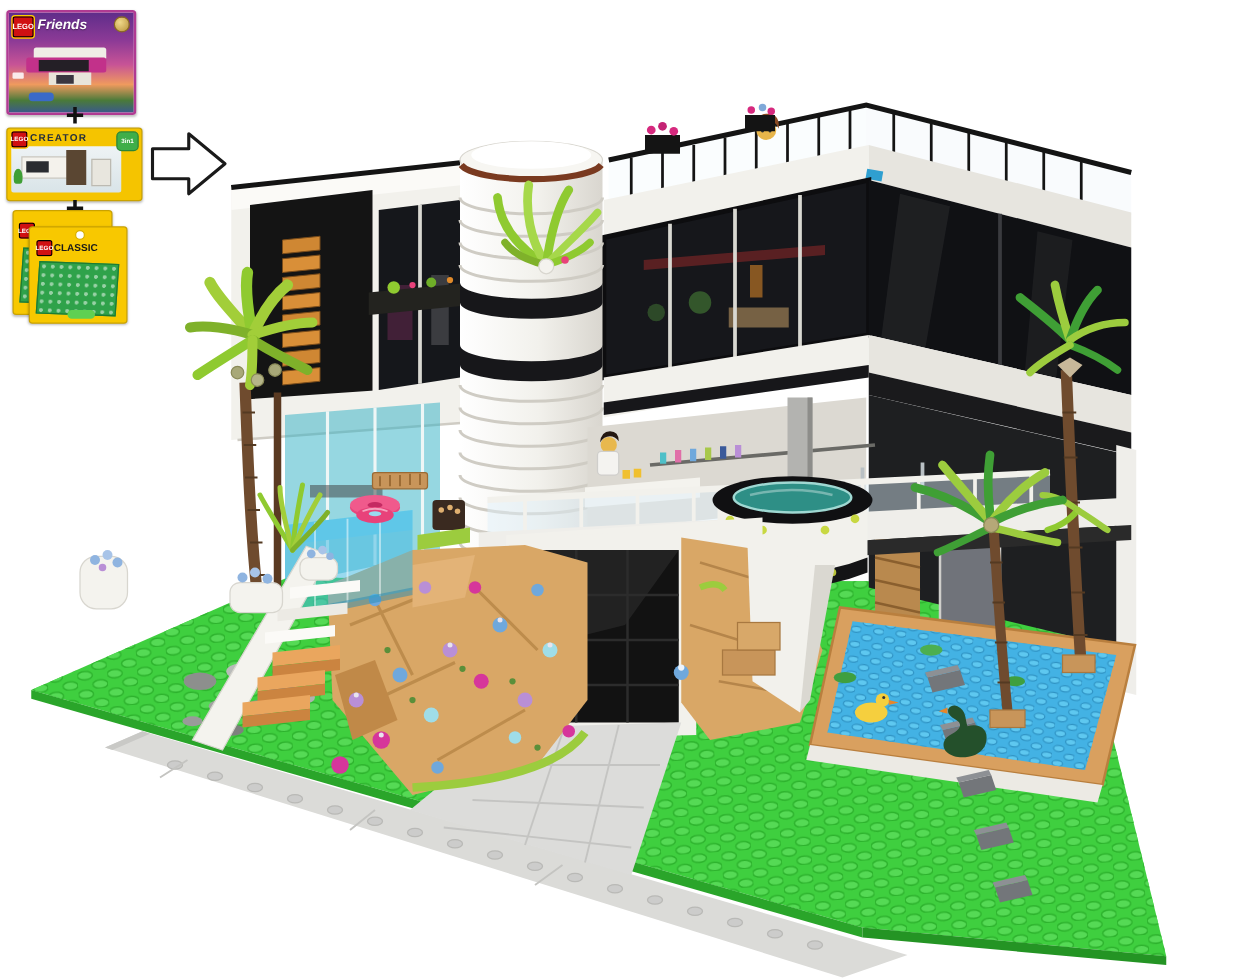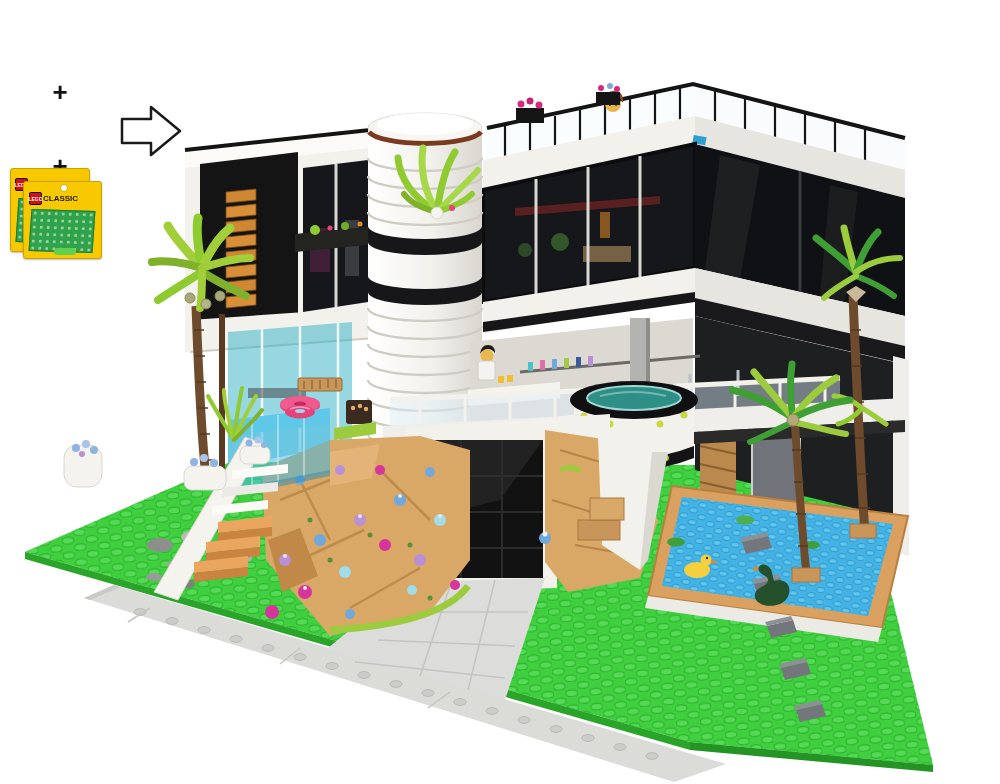--- a/index.html
+++ b/index.html
@@ -552,23 +552,54 @@
     <path d="M793,418 C790,398 790,378 792,364" stroke="#3f9f35" stroke-width="7"></path>
     <path d="M793,418 C806,400 822,386 836,378" stroke="#9ccc3e" stroke-width="7"></path>
     <path d="M793,418 C812,408 834,402 850,400" stroke="#3f9f35" stroke-width="7"></path>
     <path d="M793,422 C812,426 832,432 846,434" stroke="#9ccc3e" stroke-width="6"></path>
     <path d="M793,422 C776,430 760,438 750,442" stroke="#3f9f35" stroke-width="6"></path>
   </g>
   <circle cx="793" cy="420" r="6" fill="#b5a878" stroke="#8a8a58"></circle>
 </g>
 </svg>
 
+<div class="box" style="left:5px;top:8px;width:100px;height:80px;
+            background:linear-gradient(180deg,#5f2d8a 0%,#8c3a96 28%,#c75396 52%,#ef9a5e 72%,#4a7a3a 88%,#3a5a8a 100%);
+            border:2px solid #b03a92;">
+  <div class="lego-chip" style="left:2px;top:2px;width:17px;height:17px;font-size:6px;">LEGO</div>
+  <div class="series" style="left:23px;top:4px;font-size:11px;">Friends</div>
+  <div style="position:absolute;right:3px;top:3px;width:11px;height:11px;border-radius:50%;
+              background:radial-gradient(circle at 35% 35%,#f0d98a,#b8923a);border:1px solid #8a6a20;"></div>
+
+  <div style="position:absolute;left:14px;top:28px;width:70px;height:34px;">
+    <div style="position:absolute;left:6px;top:0;width:58px;height:10px;background:#f0ede6;border-radius:2px;"></div>
+    <div style="position:absolute;left:0;top:8px;width:64px;height:12px;background:#c2318a;border-radius:2px;"></div>
+    <div style="position:absolute;left:10px;top:10px;width:40px;height:9px;background:#241f26;"></div>
+    <div style="position:absolute;left:18px;top:20px;width:34px;height:10px;background:#e8e4da;"></div>
+    <div style="position:absolute;left:24px;top:22px;width:14px;height:7px;background:#3a3640;"></div>
+  </div>
+  <div style="position:absolute;left:16px;top:64px;width:20px;height:7px;background:#3a6ac8;border-radius:3px;"></div>
+  <div class="agechip" style="left:3px;top:48px;width:9px;height:5px;"></div>
+</div>
 
 <div class="plus" style="left:45px;top:82px;">+</div>
 
+<div class="box" style="left:5px;top:102px;width:107px;height:57px;background:#f5c400;border:1px solid #caa200;">
+  <div style="position:absolute;left:3px;top:14px;right:16px;bottom:6px;
+              background:linear-gradient(180deg,#eef3f5,#d9e4e8);border-radius:2px;">
+    <div style="position:absolute;left:8px;top:8px;width:46px;height:16px;background:#f4f2ec;border:1px solid #c8c6c0;"></div>
+    <div style="position:absolute;left:44px;top:3px;width:16px;height:28px;background:#5a4632;"></div>
+    <div style="position:absolute;left:12px;top:12px;width:18px;height:9px;background:#2a2c30;"></div>
+    <div style="position:absolute;left:64px;top:10px;width:14px;height:20px;background:#e8e6de;border:1px solid #bcbab2;"></div>
+    <div style="position:absolute;left:2px;top:18px;width:7px;height:12px;background:#3f9f35;border-radius:50% 50% 30% 30%;"></div>
+  </div>
+  <div class="lego-chip" style="left:2px;top:1px;width:13px;height:13px;font-size:5px;">LEGO</div>
+  <div style="position:absolute;left:18px;top:3px;font-size:8px;font-weight:bold;color:#27313a;letter-spacing:1px;">CREATOR</div>
+  <div class="badge3in1" style="right:2px;top:2px;width:16px;height:14px;font-size:5px;">3in1</div>
+</div>
 
 <div class="plus" style="left:45px;top:156px;">+</div>
 
 <div class="box" style="left:10px;top:168px;width:78px;height:82px;background:#f8c800;border:1px solid #caa200;">
   <div class="lego-chip" style="left:3px;top:8px;width:13px;height:13px;font-size:5px;">LEGO</div>
   <div style="position:absolute;left:18px;top:11px;font-size:8px;font-weight:bold;color:#1a1a1a;">CLASSIC</div>
   <div class="studplate" style="left:6px;top:30px;width:60px;height:42px;transform:skew(-4deg,2deg);"></div>
 </div>
 
 <div class="box" style="left:23px;top:181px;width:77px;height:76px;background:#f8c800;border:1px solid #caa200;">

